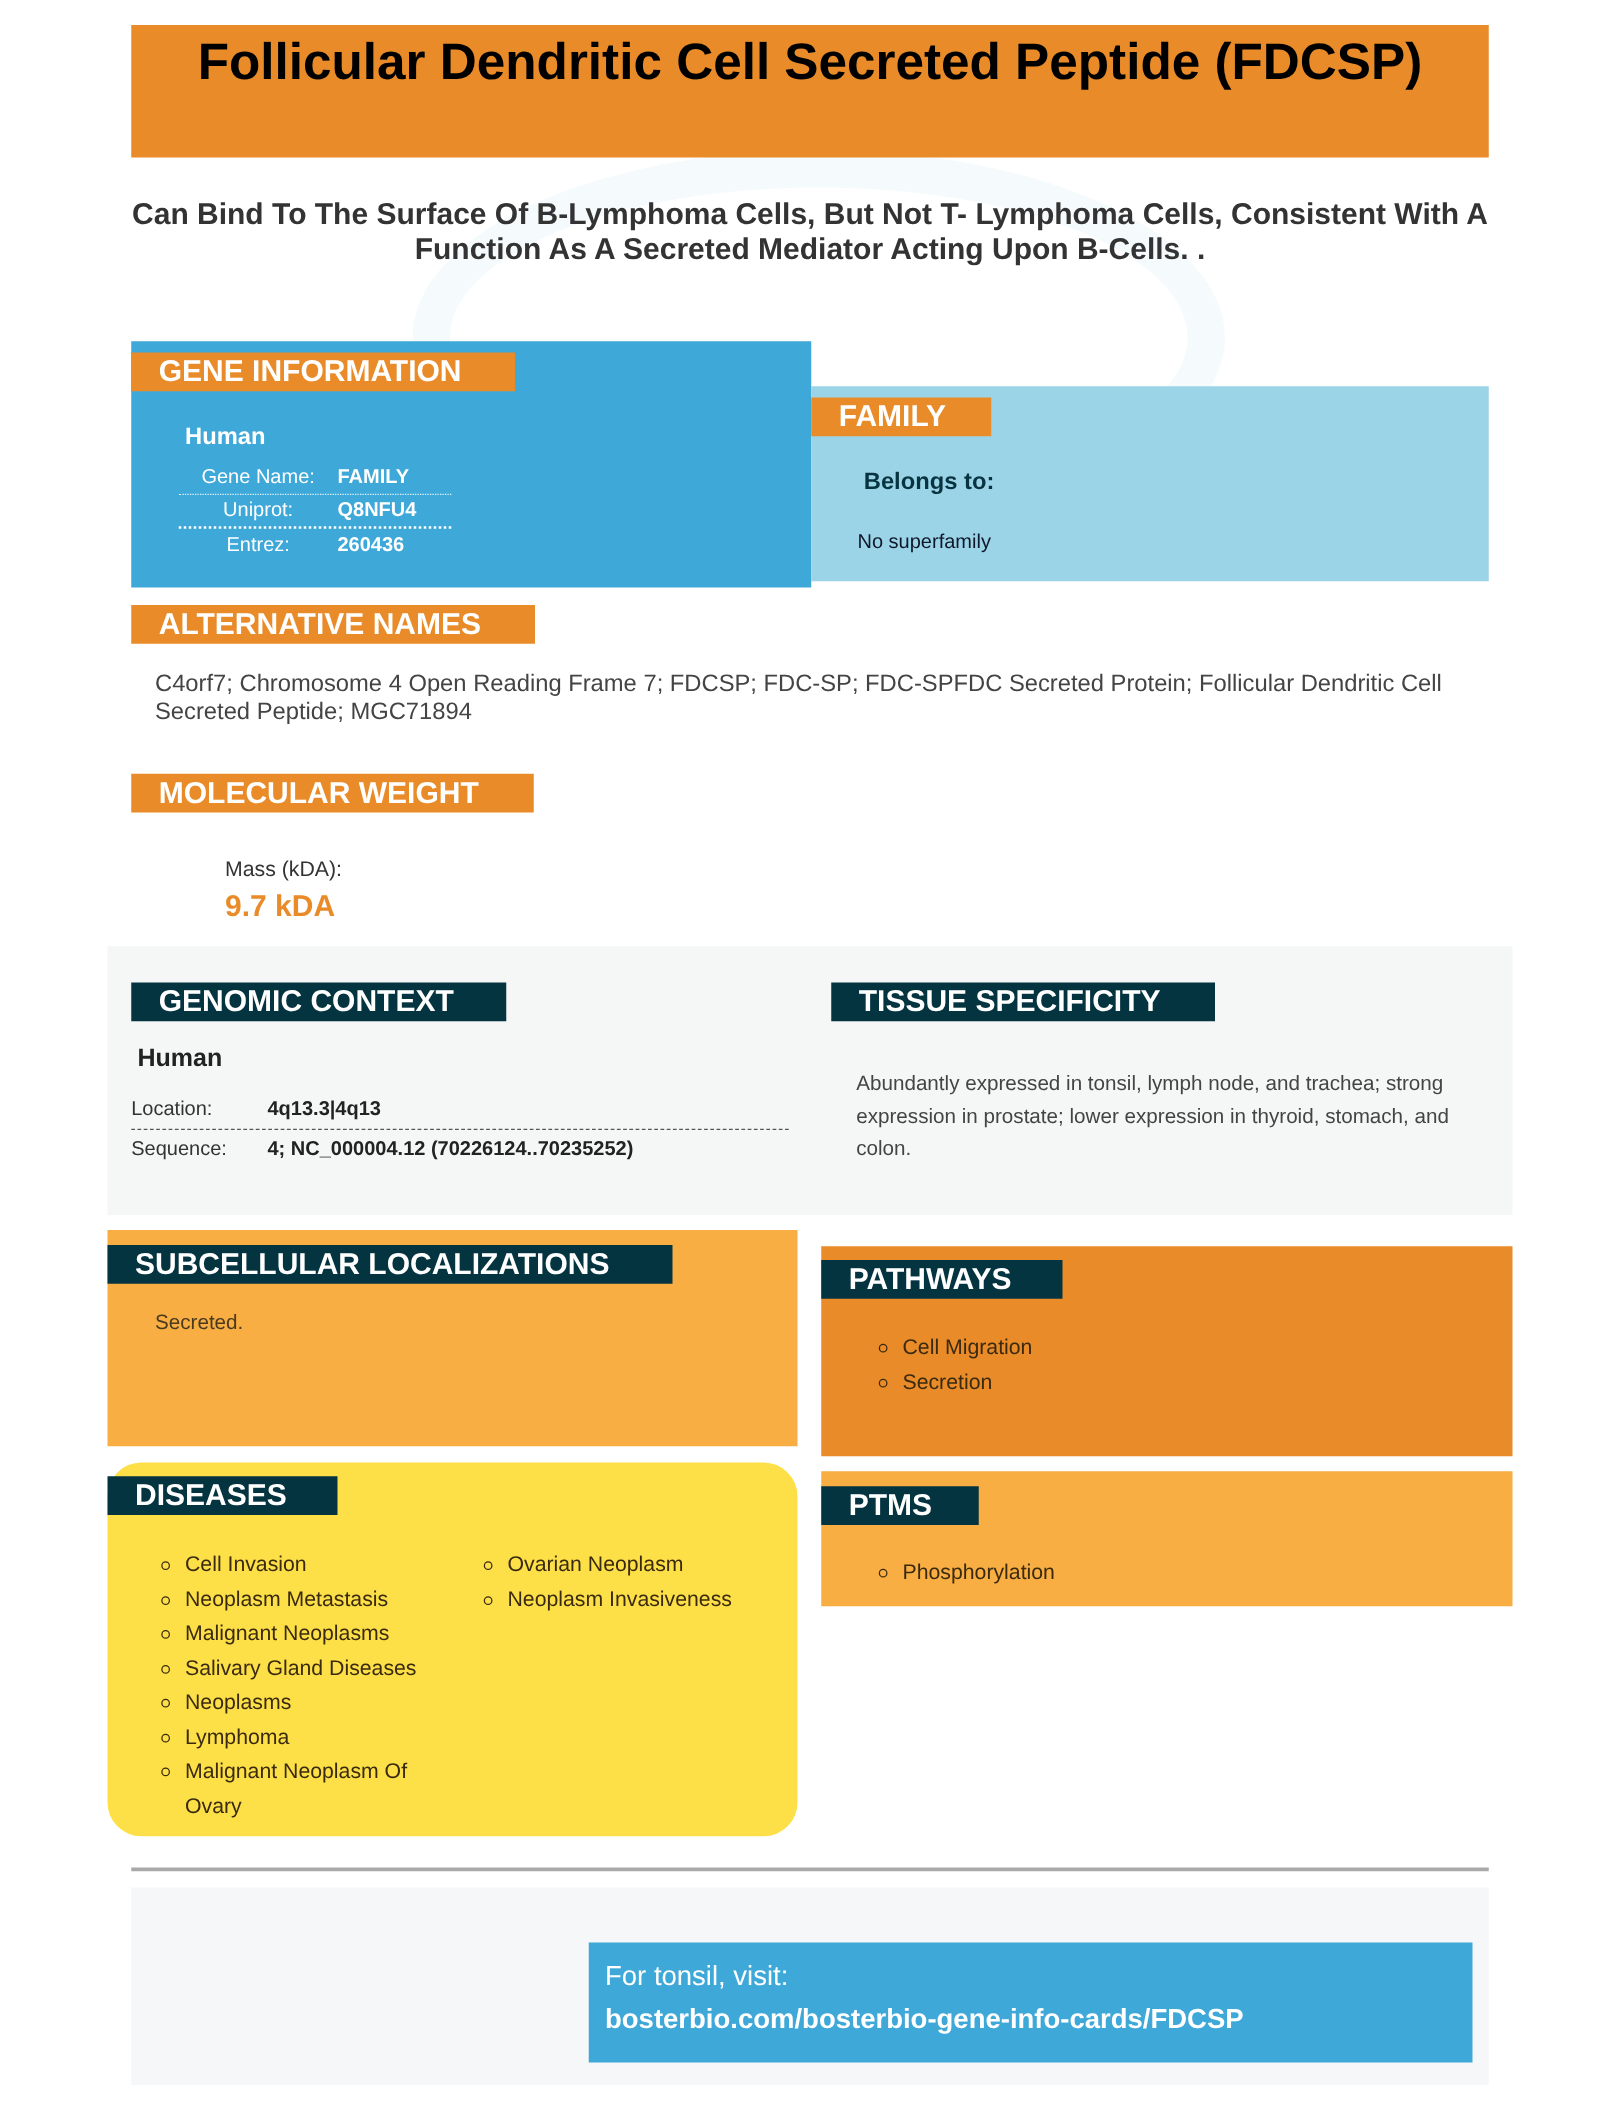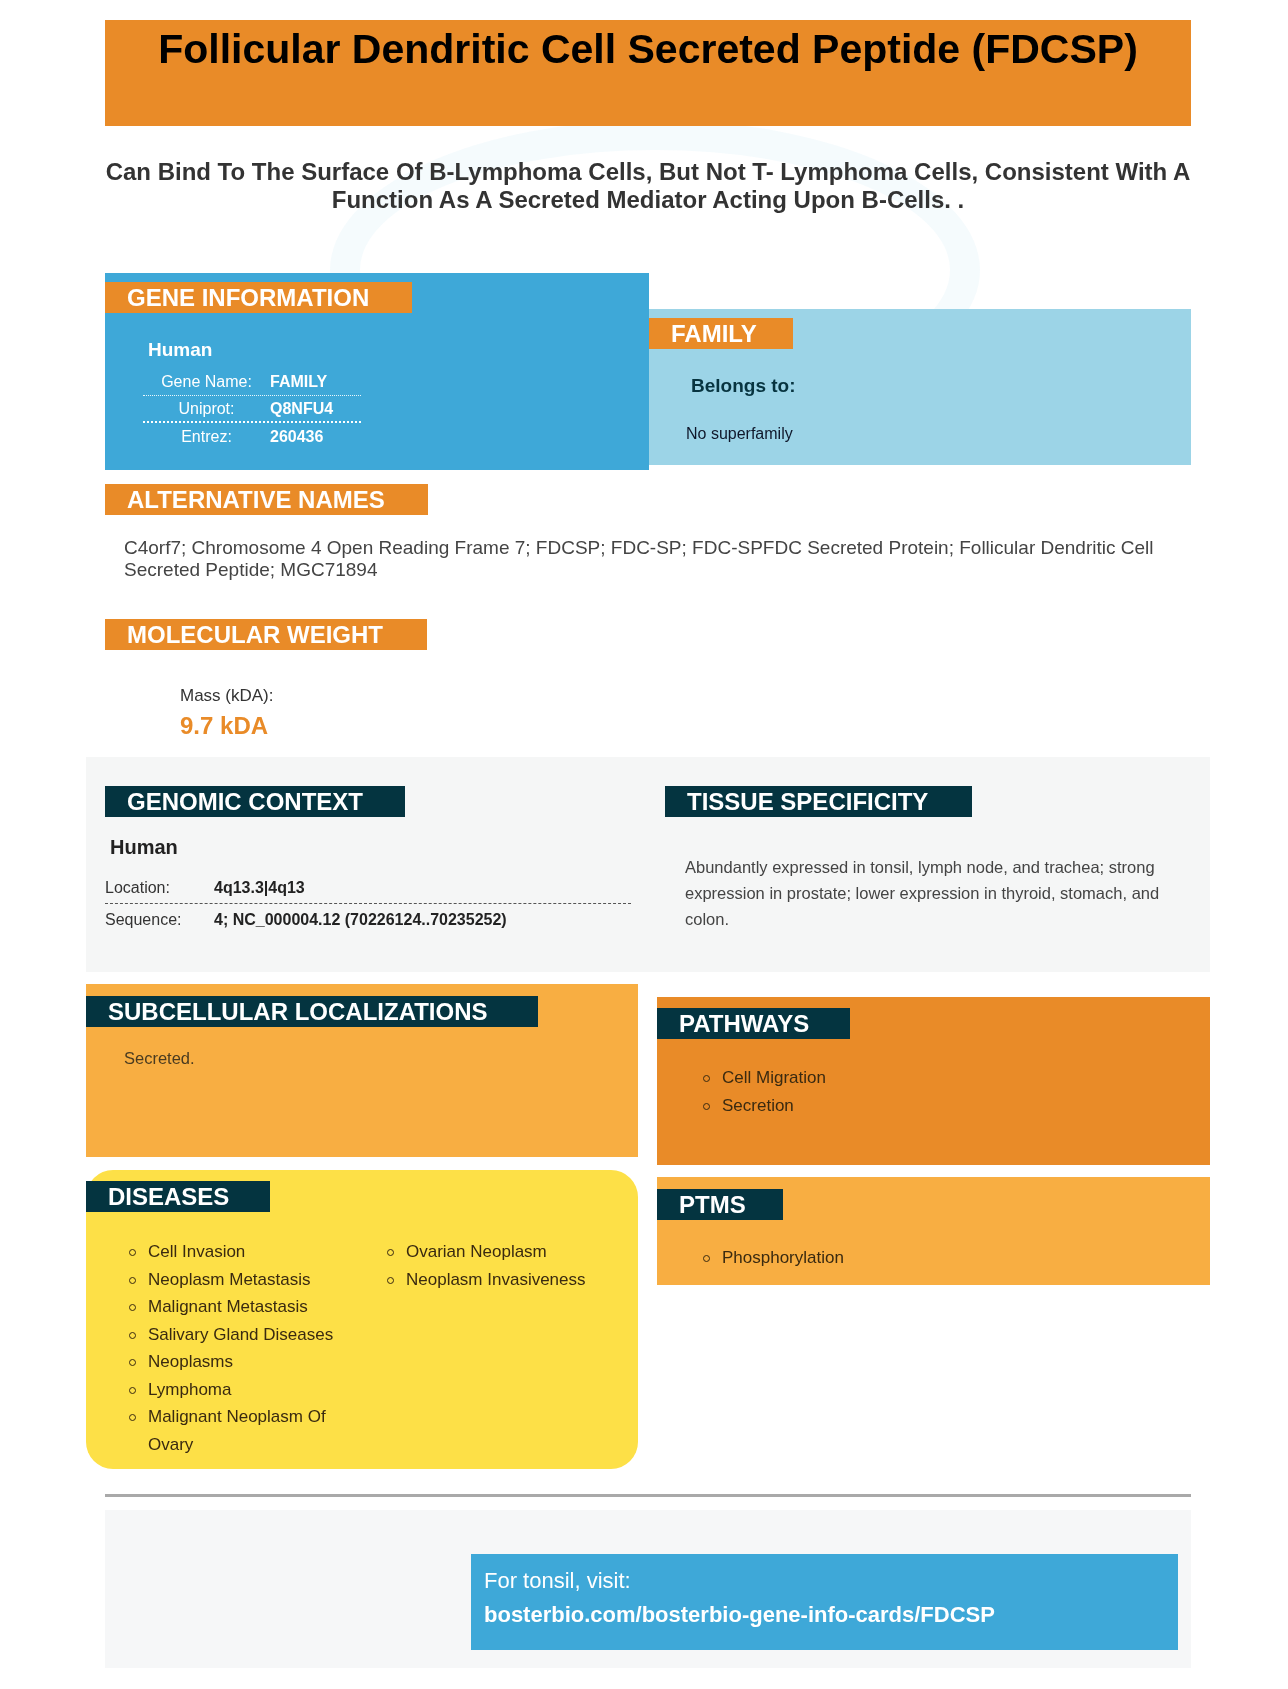--- a/index.html
+++ b/index.html
@@ -153,21 +153,21 @@
   <ul class="circ" style="left:44px; top:67px;">
     <li>Phosphorylation</li>
   </ul>
 </section>
 
 <section class="abs diseases-panel">
   <div class="tag dark" style="left:0; top:11px; width:184px;">DISEASES</div>
   <ul class="circ" style="left:41px; top:68px; width:230px;">
     <li>Cell Invasion</li>
     <li>Neoplasm Metastasis</li>
-    <li>Malignant Metastasis</li>
+    <li>Malignant Neoplasms</li>
     <li>Salivary Gland Diseases</li>
     <li>Neoplasms</li>
     <li>Lymphoma</li>
     <li>Malignant Neoplasm Of Ovary</li>
   </ul>
   <ul class="circ" style="left:299px; top:68px; width:240px;">
     <li>Ovarian Neoplasm</li>
     <li>Neoplasm Invasiveness</li>
   </ul>
 </section>

